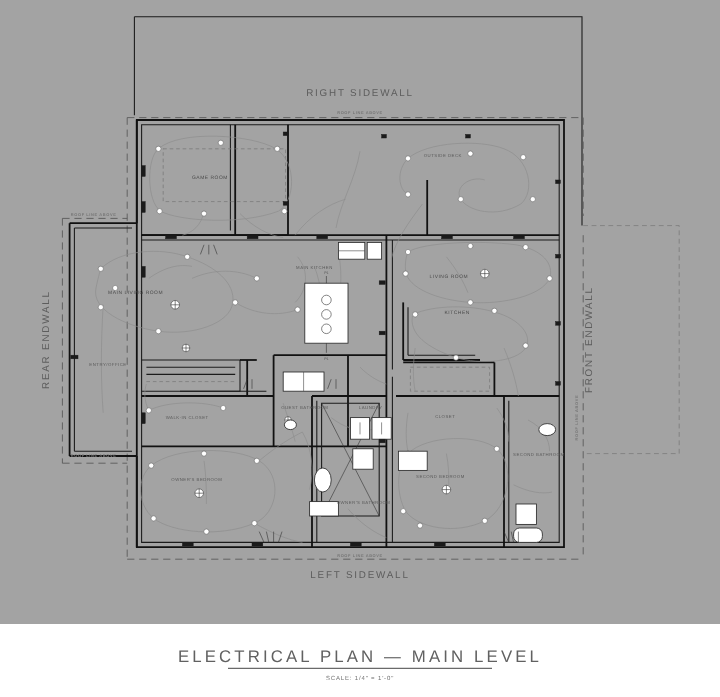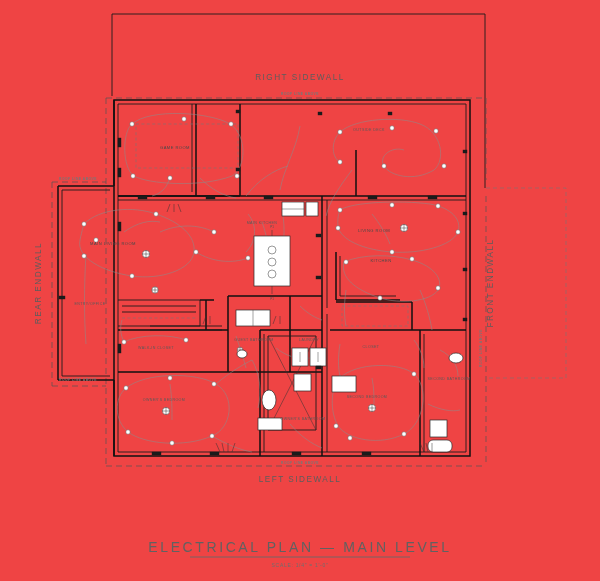--- a/index.html
+++ b/index.html
@@ -1,18 +1,18 @@
 <!DOCTYPE html>
 <html><head>
 <meta charset="utf-8">
 <style>
   html,body{margin:0;padding:0;background:#ffffff;}
   body{width:600px;height:581px;overflow:hidden;
        font-family:"Liberation Sans", sans-serif;color:#222;}
-  #sheet{position:relative;width:600px;height:581px;background:#ef4444;}
+  #sheet{position:relative;width:600px;height:520px;background:#a3a3a3;}
   svg#plan{position:absolute;left:0;top:0;width:600px;height:581px;}
 
   
   .t-room{font-family:"Liberation Sans",sans-serif;font-size:4.1px;fill:#4a4a4a;
           letter-spacing:.45px;text-anchor:middle;}
   .t-roomsm{font-family:"Liberation Sans",sans-serif;font-size:3.6px;fill:#5a5a5a;
           letter-spacing:.4px;text-anchor:middle;}
   .t-side{font-family:"Liberation Sans",sans-serif;font-size:8.2px;fill:#5d5d5d;
           letter-spacing:1.5px;text-anchor:middle;}
   .t-roofline{font-family:"Liberation Sans",sans-serif;font-size:3.3px;fill:#777;

